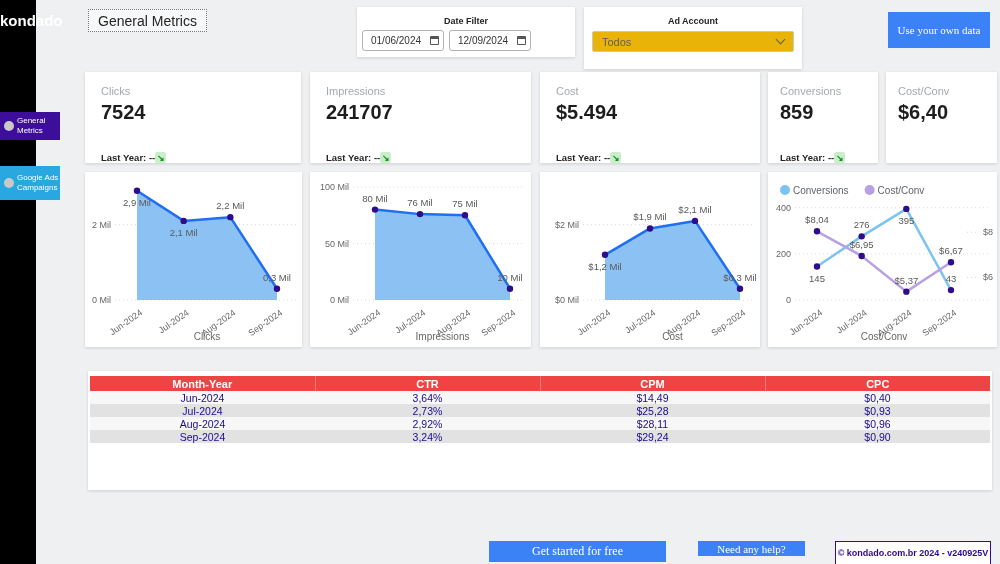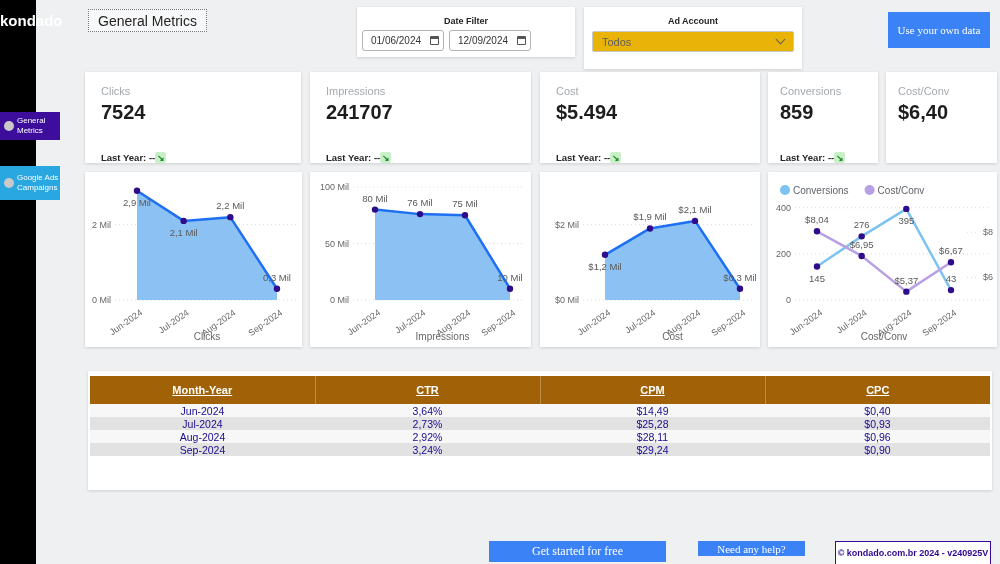--- a/index.html
+++ b/index.html
@@ -45,21 +45,21 @@
   .kpi-value { font-size:20px; font-weight:bold; color:#1d1d1d; margin-top:4px; }
   .kpi-ly { position:absolute; left:16px; bottom:0; font-size:9.5px; font-weight:bold; color:#252423;
     display:flex; align-items:center; gap:0; }
   .ly-icon { display:inline-flex; width:11px; height:11px; background:#c9efc9; border-radius:2px;
     color:#1e8a2e; font-size:9px; align-items:center; justify-content:center; }
   
   .chart-card svg { display:block; width:100%; height:100%; }
   
   .table-card { left:88px; top:371px; width:904px; height:119px; }
   table.metrics { width:900px; margin:5px auto 0 auto; border-collapse:collapse; table-layout:fixed; }
-  table.metrics th { background:#a16207; color:#fff; font-size:11px; font-weight:bold; height:28px;text-decoration:underline; }
+  table.metrics th { background:#ef4444; color:#fff; font-size:11px; font-weight:bold; height:15px; }
   table.metrics th + th { border-left:1px solid rgba(255,255,255,.28); }
   table.metrics td { font-size:10.5px; color:#1a0b8f; text-align:center; height:13px; padding:0; }
   table.metrics tr:nth-child(odd)  td { background:#f7f7f7; }
   table.metrics tr:nth-child(even) td { background:#e2e2e2; }
   
   .btn-start { left:489px; top:541px; width:177px; height:21px; font-size:12px; }
   .btn-help  { left:698px; top:541px; width:107px; height:15px; font-size:11px; }
   .version-box { position:absolute; left:835px; top:541px; width:156px; height:24px;
     background:#fff; border:1px solid #37089b; color:#2e0691; font-size:9px; font-weight:bold;
     display:flex; align-items:center; justify-content:center; }

